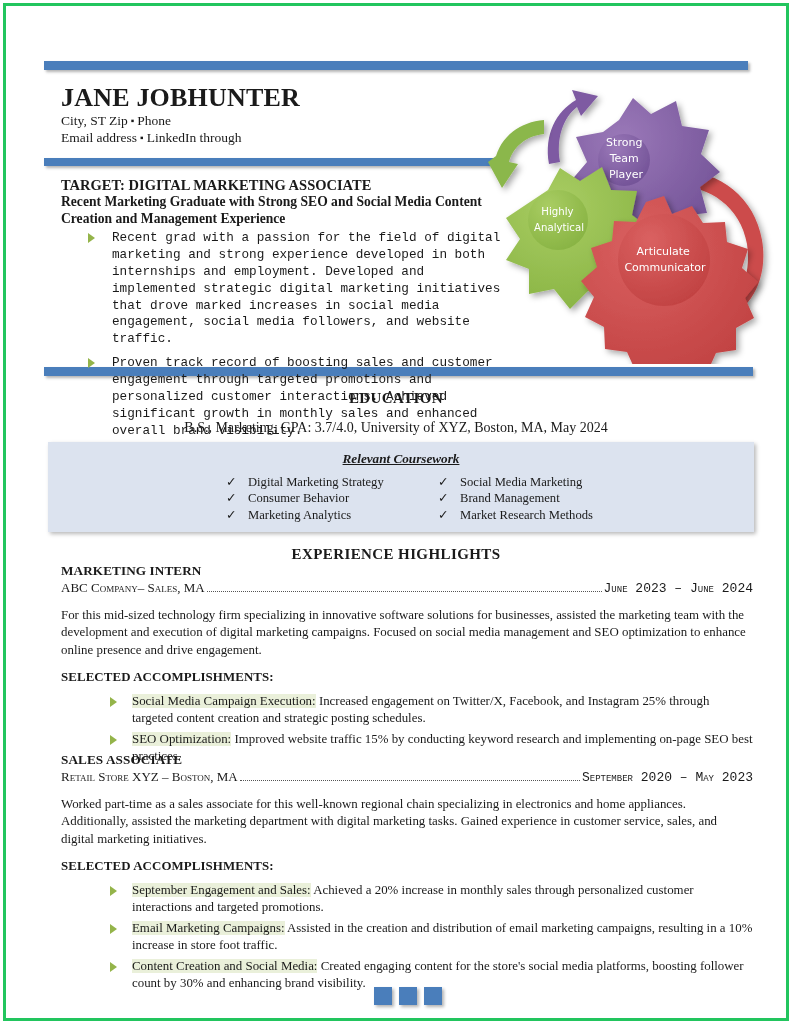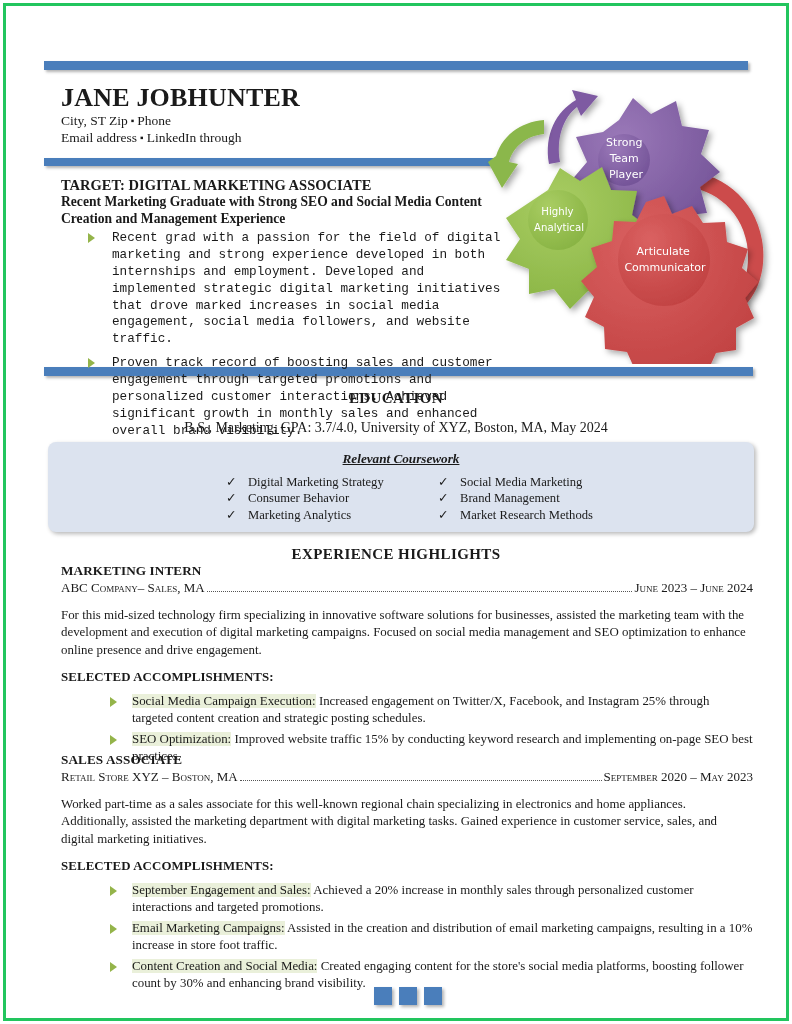--- a/index.html
+++ b/index.html
@@ -125,21 +125,20 @@
     font-size: 14px;
   }
 
   
   .course-box {
     position: absolute;
     left: 42px; top: 436px;
     width: 706px; height: 90px;
     background: #dce3ef;
     box-shadow: 2px 2px 4px rgba(0,0,0,0.28);
-    border-radius: 8px;
   }
   .course-title {
     text-align: center;
     font-size: 13.2px;
     font-weight: bold;
     font-style: italic;
     text-decoration: underline;
     margin-top: 9px;
   }
   .course-cols {
@@ -174,21 +173,21 @@
     font-variant: small-caps;
     margin-top: 1px;
   }
   .job-company { white-space: nowrap; }
   .leader {
     flex: 1;
     border-bottom: 1px dotted #555;
     margin: 0 2px 3px 2px;
     height: 8px;
   }
-  .job-dates { white-space: nowrap; }
+  .job-dates { white-space: nowrap; font-family: Liberation Mono, monospace; }
   .job-desc {
     font-size: 12.9px;
     line-height: 1.34;
     margin-top: 11px;
     width: 688px;
   }
   .acc-head {
     font-size: 12.9px;
     font-weight: bold;
     margin-top: 11px;

